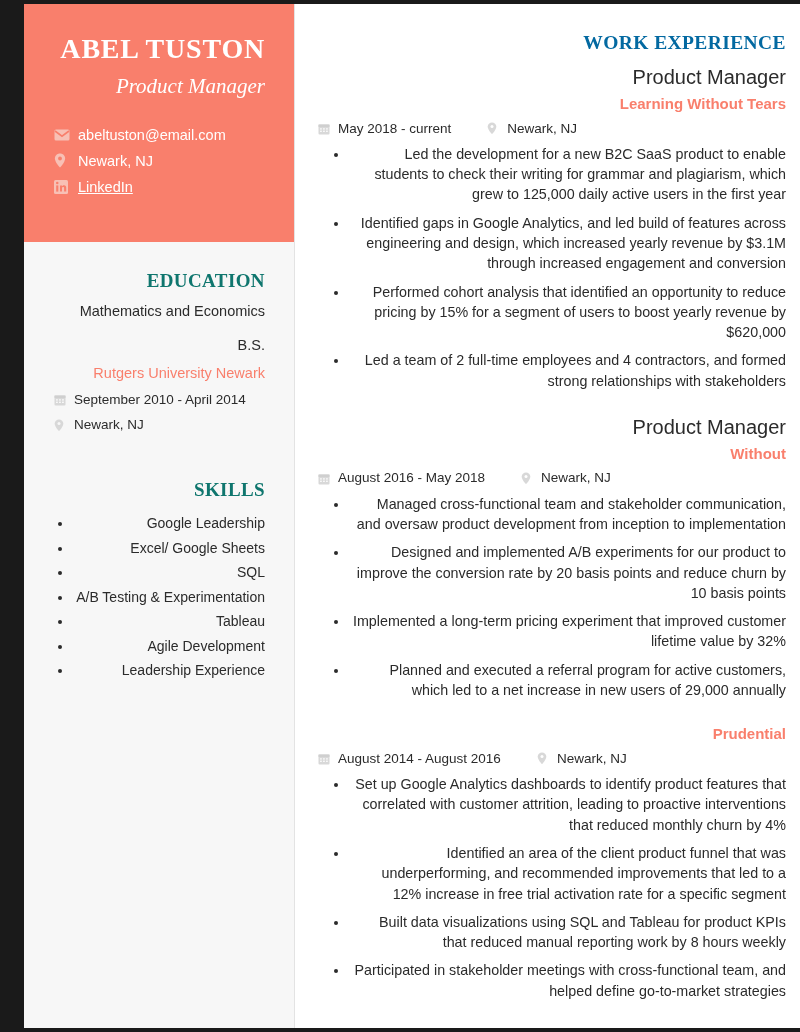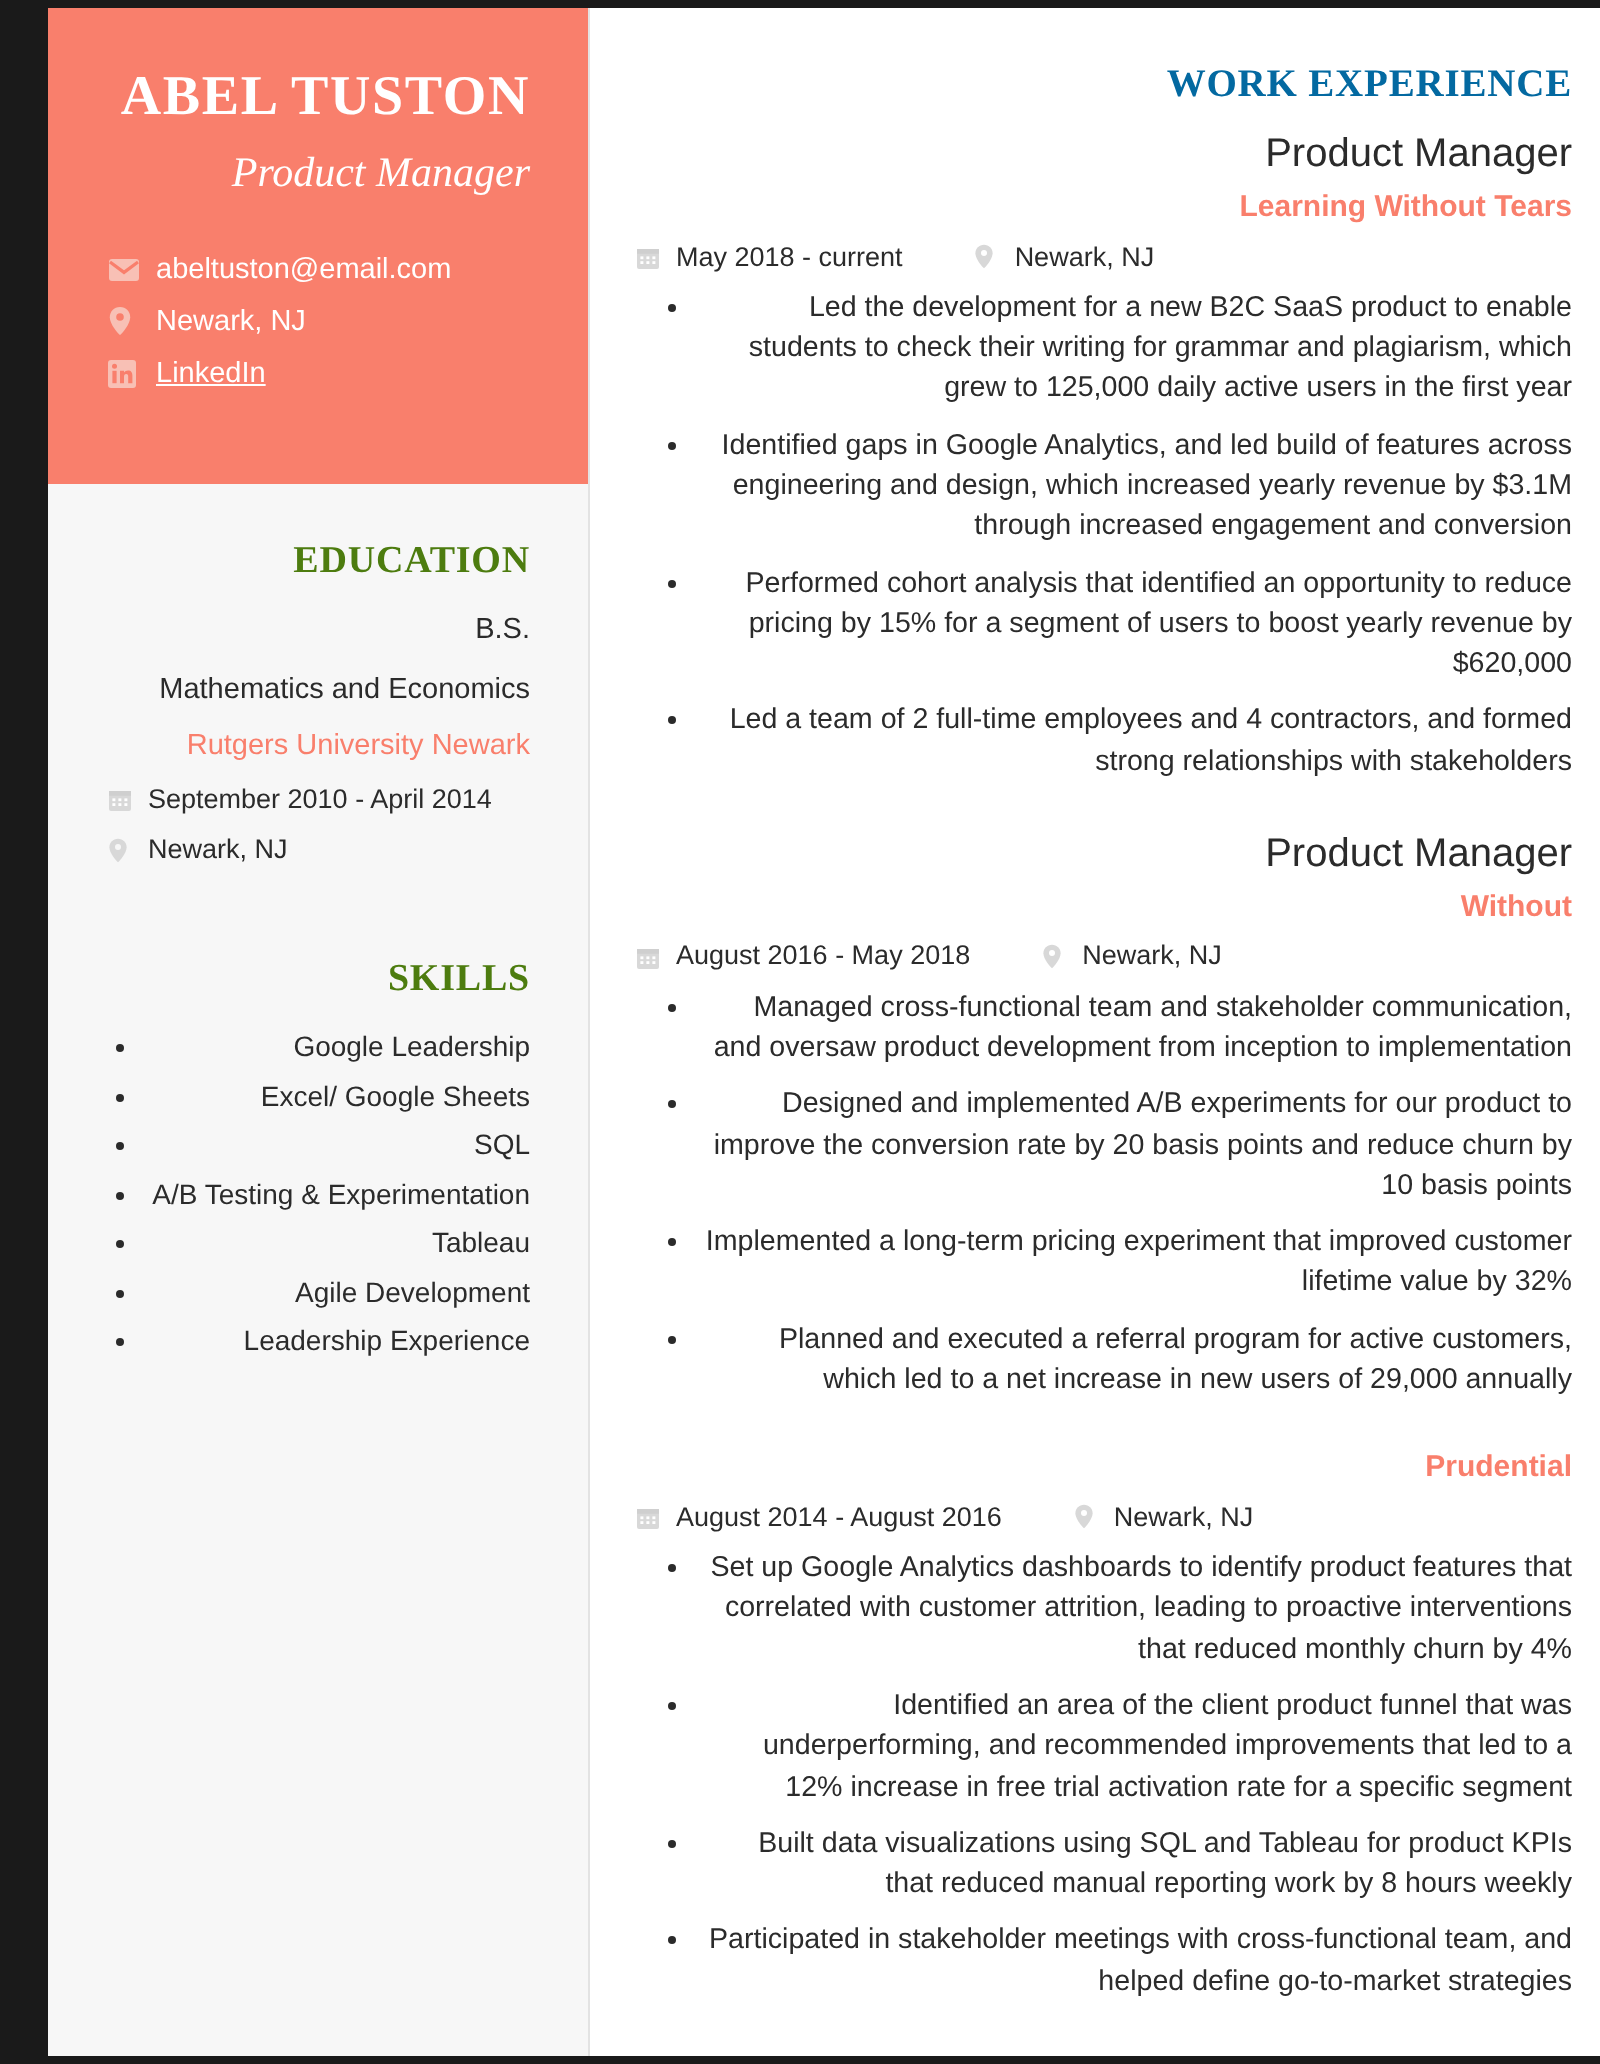--- a/index.html
+++ b/index.html
@@ -95,21 +95,21 @@
 
   
   .side-body {
     padding: 0 30px;
   }
   .section-title {
     font-family: "Liberation Serif", serif;
     font-weight: bold;
     font-size: 19px;
     letter-spacing: 0.4px;
-    color: #4d7c0f;
+    color: #0f766e;
     margin: 0;
   }
   .edu-section { padding-top: 28px; }
   .edu-line {
     font-size: 14.5px;
     color: #2b2b2b;
     line-height: 1.45;
     margin-top: 9px;
   }
   .edu-line.first { margin-top: 13px; }
@@ -254,22 +254,22 @@
           <span class="contact-text link">LinkedIn</span>
         </div>
 
       </div>
     </div>
 
     <div class="side-body">
 
       <section class="edu-section">
         <h2 class="section-title">EDUCATION</h2>
+        <div class="edu-line">Mathematics and Economics</div>
         <div class="edu-line first">B.S.</div>
-        <div class="edu-line">Mathematics and Economics</div>
         <div class="edu-school">Rutgers University Newark</div>
 
         <div class="edu-meta">
           <span class="meta-icon">
             <svg width="12" height="12" viewBox="0 0 12 12">
                 <rect x="0.5" y="1.5" width="11" height="10" rx="1" fill="#d8d8d8"></rect>
                 <rect x="0.5" y="1.5" width="11" height="2.4" fill="#cfcfcf"></rect>
                 <rect x="2.2" y="5.2" width="1.5" height="1.4" fill="#ffffff"></rect>
                 <rect x="5.2" y="5.2" width="1.5" height="1.4" fill="#ffffff"></rect>
                 <rect x="8.2" y="5.2" width="1.5" height="1.4" fill="#ffffff"></rect>

